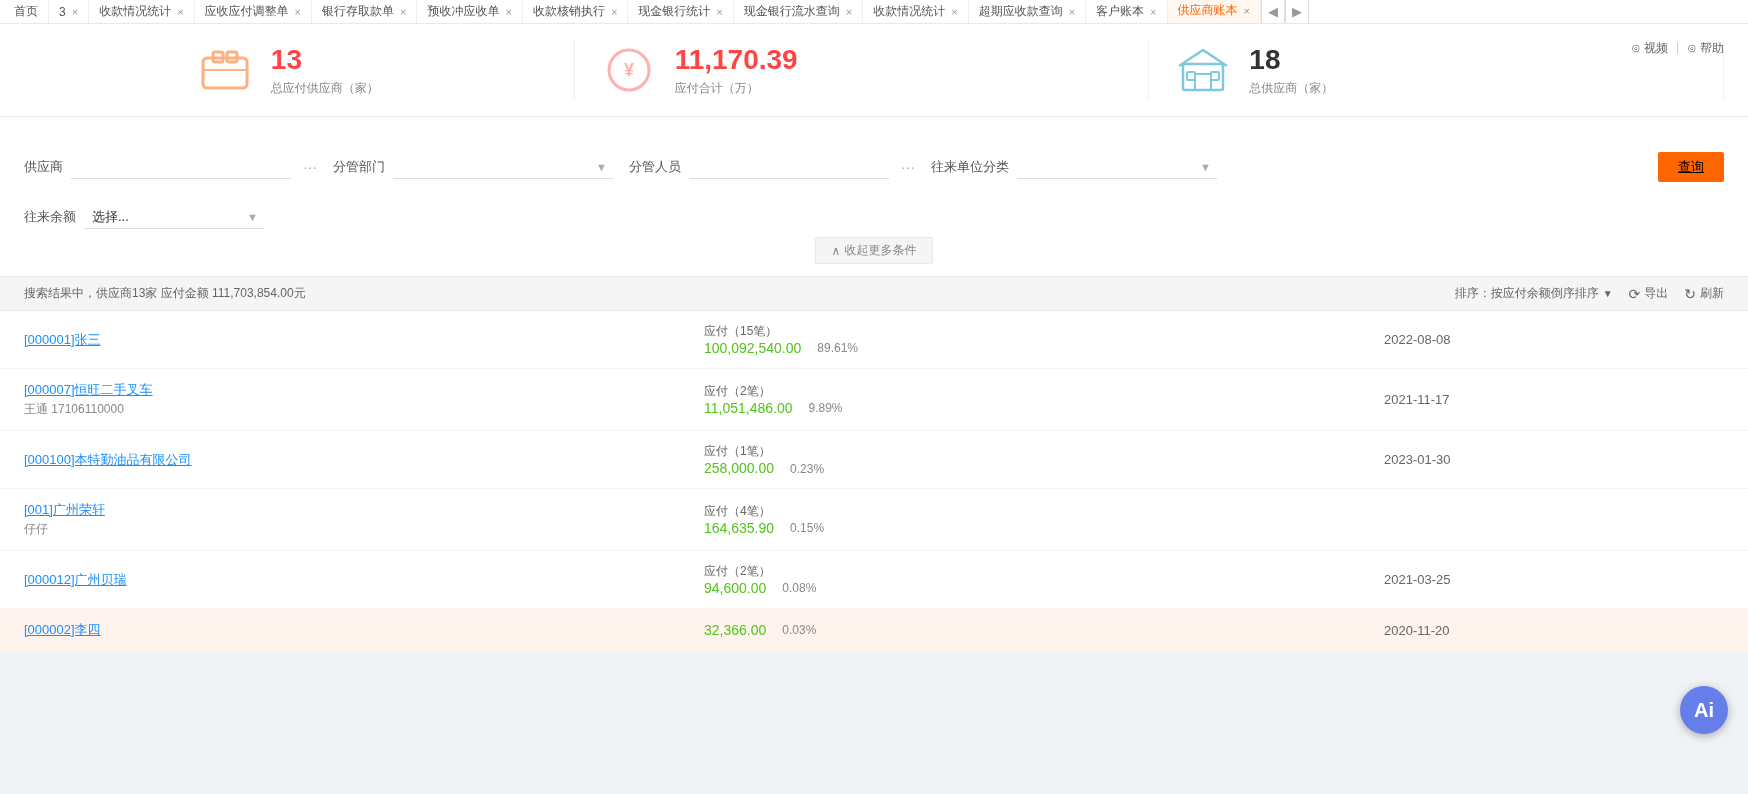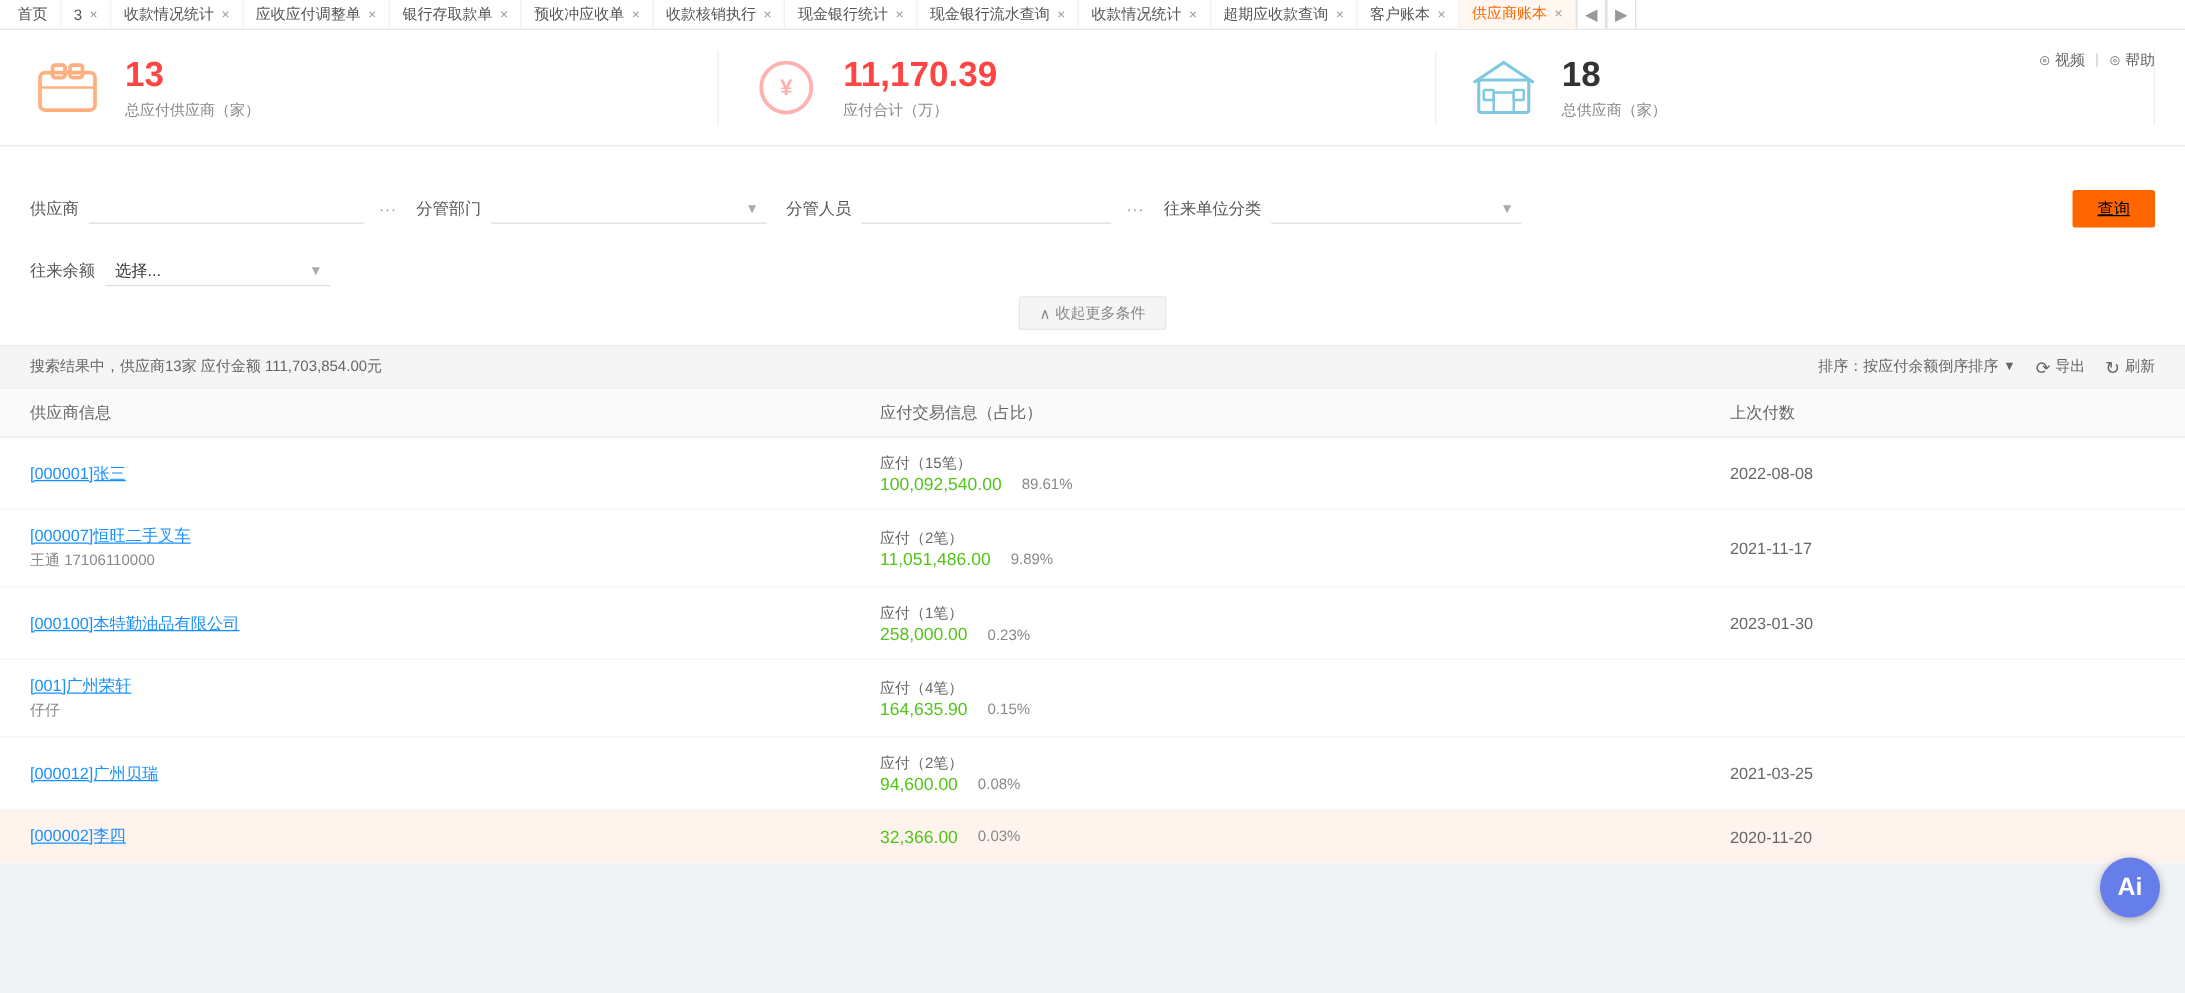--- a/index.html
+++ b/index.html
@@ -18,21 +18,21 @@
     .nav-tab.active { color: #ff6600; background: #fff7f0; border-bottom: 2px solid #ff6600; }
     .nav-tab .close-x { margin-left: 6px; color: #999; font-size: 11px; }
     .nav-arrow { width: 24px; height: 36px; display: flex; align-items: center; justify-content: center; cursor: pointer; color: #999; flex-shrink: 0; border: 1px solid #ddd; }
 
     
     .summary-section {
       display: flex; background: #fff; padding: 16px 24px; align-items: center;
       border-bottom: 1px solid #e8e8e8; position: relative;
     }
     .summary-card { display: flex; align-items: center; flex: 1; border-right: 1px solid #f0f0f0; padding: 0 24px; }
-    .summary-card:first-child { padding-left: 0; }
+    .summary-card:first-child { padding-left: 0; justify-content: center; }
     .summary-card:last-child { border-right: none; }
     .card-icon { width: 60px; height: 60px; margin-right: 16px; display: flex; align-items: center; justify-content: center; font-size: 36px; flex-shrink: 0; }
     .card-icon.orange { color: #ffb080; }
     .card-icon.pink { color: #ffb0b0; }
     .card-icon.blue { color: #80c8e0; }
     .card-content .number { font-size: 28px; font-weight: bold; color: #ff4444; line-height: 1.2; }
     .card-content .label { font-size: 12px; color: #888; margin-top: 4px; }
     .top-right-links { position: absolute; right: 24px; top: 16px; font-size: 12px; color: #666; display: flex; gap: 8px; }
     .top-right-links span { cursor: pointer; color: #666; }
 
@@ -267,25 +267,20 @@
       <span>导出</span>
     </div>
     <div class="action-btn">
       <span style="font-size:14px;">↻</span>
       <span>刷新</span>
     </div>
   </div>
 </div>
 
 <div class="table-container">
-  <div class="table-header">
-    <div class="table-header-cell">供应商信息</div>
-    <div class="table-header-cell">应付交易信息（占比）</div>
-    <div class="table-header-cell">上次付数</div>
-  </div>
 
   <div class="table-row">
     <div>
       <div class="supplier-link">[000001]张三</div>
     </div>
     <div>
       <div class="amount-label">应付（15笔）</div>
       <div style="display:flex;align-items:center;gap:8px;">
         <span class="amount-value">100,092,540.00</span>
         <span class="amount-percent">89.61%</span>

